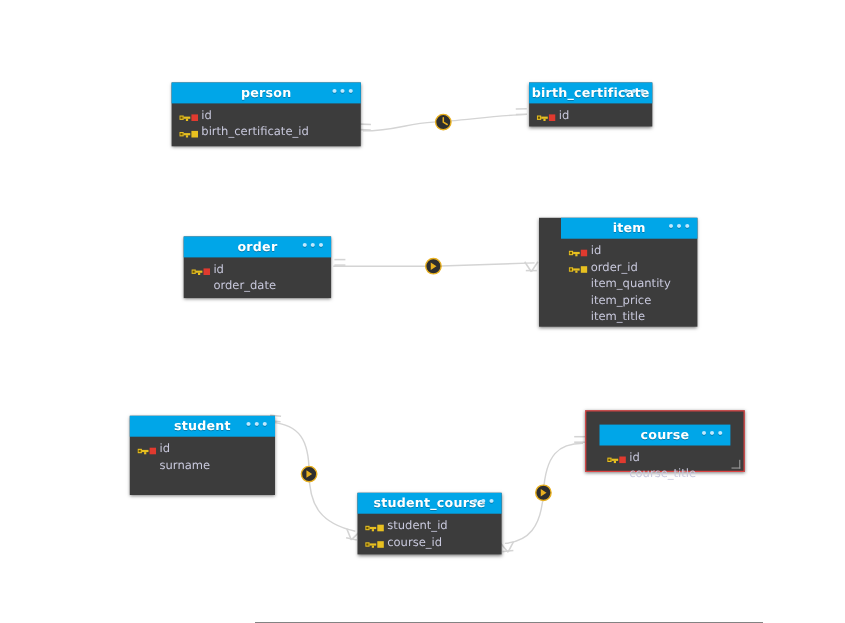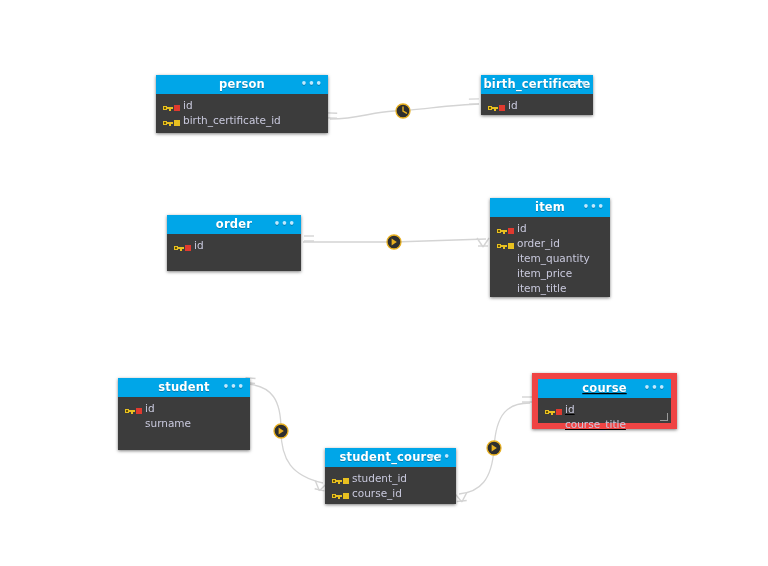--- a/index.html
+++ b/index.html
@@ -22,23 +22,22 @@
     height: 566px;
     pointer-events: none;
   }
   .table-node {
     position: absolute;
     background: #3c3c3c;
     box-shadow: 0 1px 3px rgba(0,0,0,0.5);
     box-sizing: border-box;
   }
   .table-node.selected {
-    border: 6px solid #ef4444;
-    padding: 0;
-    text-decoration: underline;
+    border: 1px solid #ef4444;
+    padding: 12px;
   }
   .tbl-header {
     position: relative;
     background: #00a6e8;
     height: 19px;
     line-height: 19px;
     text-align: center;
     color: #ffffff;
     font-size: 11.5px;
     font-weight: bold;
@@ -221,23 +220,27 @@
               <span class="key-icon"><svg viewBox="0 0 17 8" width="17" height="8">
                   <rect x="0" y="2" width="4" height="4" fill="#e8c020"></rect>
                   <rect x="1" y="3" width="2" height="2" fill="#6b5400"></rect>
                   <rect x="4" y="3" width="6" height="2" fill="#e8c020"></rect>
                   <rect x="6" y="5" width="2" height="2" fill="#e8c020"></rect>
                   <rect x="11" y="1" width="6" height="6" fill="#e03a2f"></rect>
                 </svg></span>
             </span>
             <span class="col-name key">id</span>
           </div>
-        </div>
-      </div>
-      <div class="table-node" style="left: 490px; top: 198px; width: 120px; height: 99px;">
+          <div class="col-row">
+            <span class="key-slot"></span>
+            <span class="col-name">order_date</span>
+          </div>
+        </div>
+      </div>
+      <div class="table-node" style="left: 490px; top: 198px; width: 144px; height: 99px; padding-left: 20px;">
         <div class="tbl-header"><span>item</span><span class="tbl-menu">•••</span></div>
         <div class="tbl-body">
           <div class="col-row">
             <span class="key-slot">
               <span class="key-icon"><svg viewBox="0 0 17 8" width="17" height="8">
                   <rect x="0" y="2" width="4" height="4" fill="#e8c020"></rect>
                   <rect x="1" y="3" width="2" height="2" fill="#6b5400"></rect>
                   <rect x="4" y="3" width="6" height="2" fill="#e8c020"></rect>
                   <rect x="6" y="5" width="2" height="2" fill="#e8c020"></rect>
                   <rect x="11" y="1" width="6" height="6" fill="#e03a2f"></rect>

